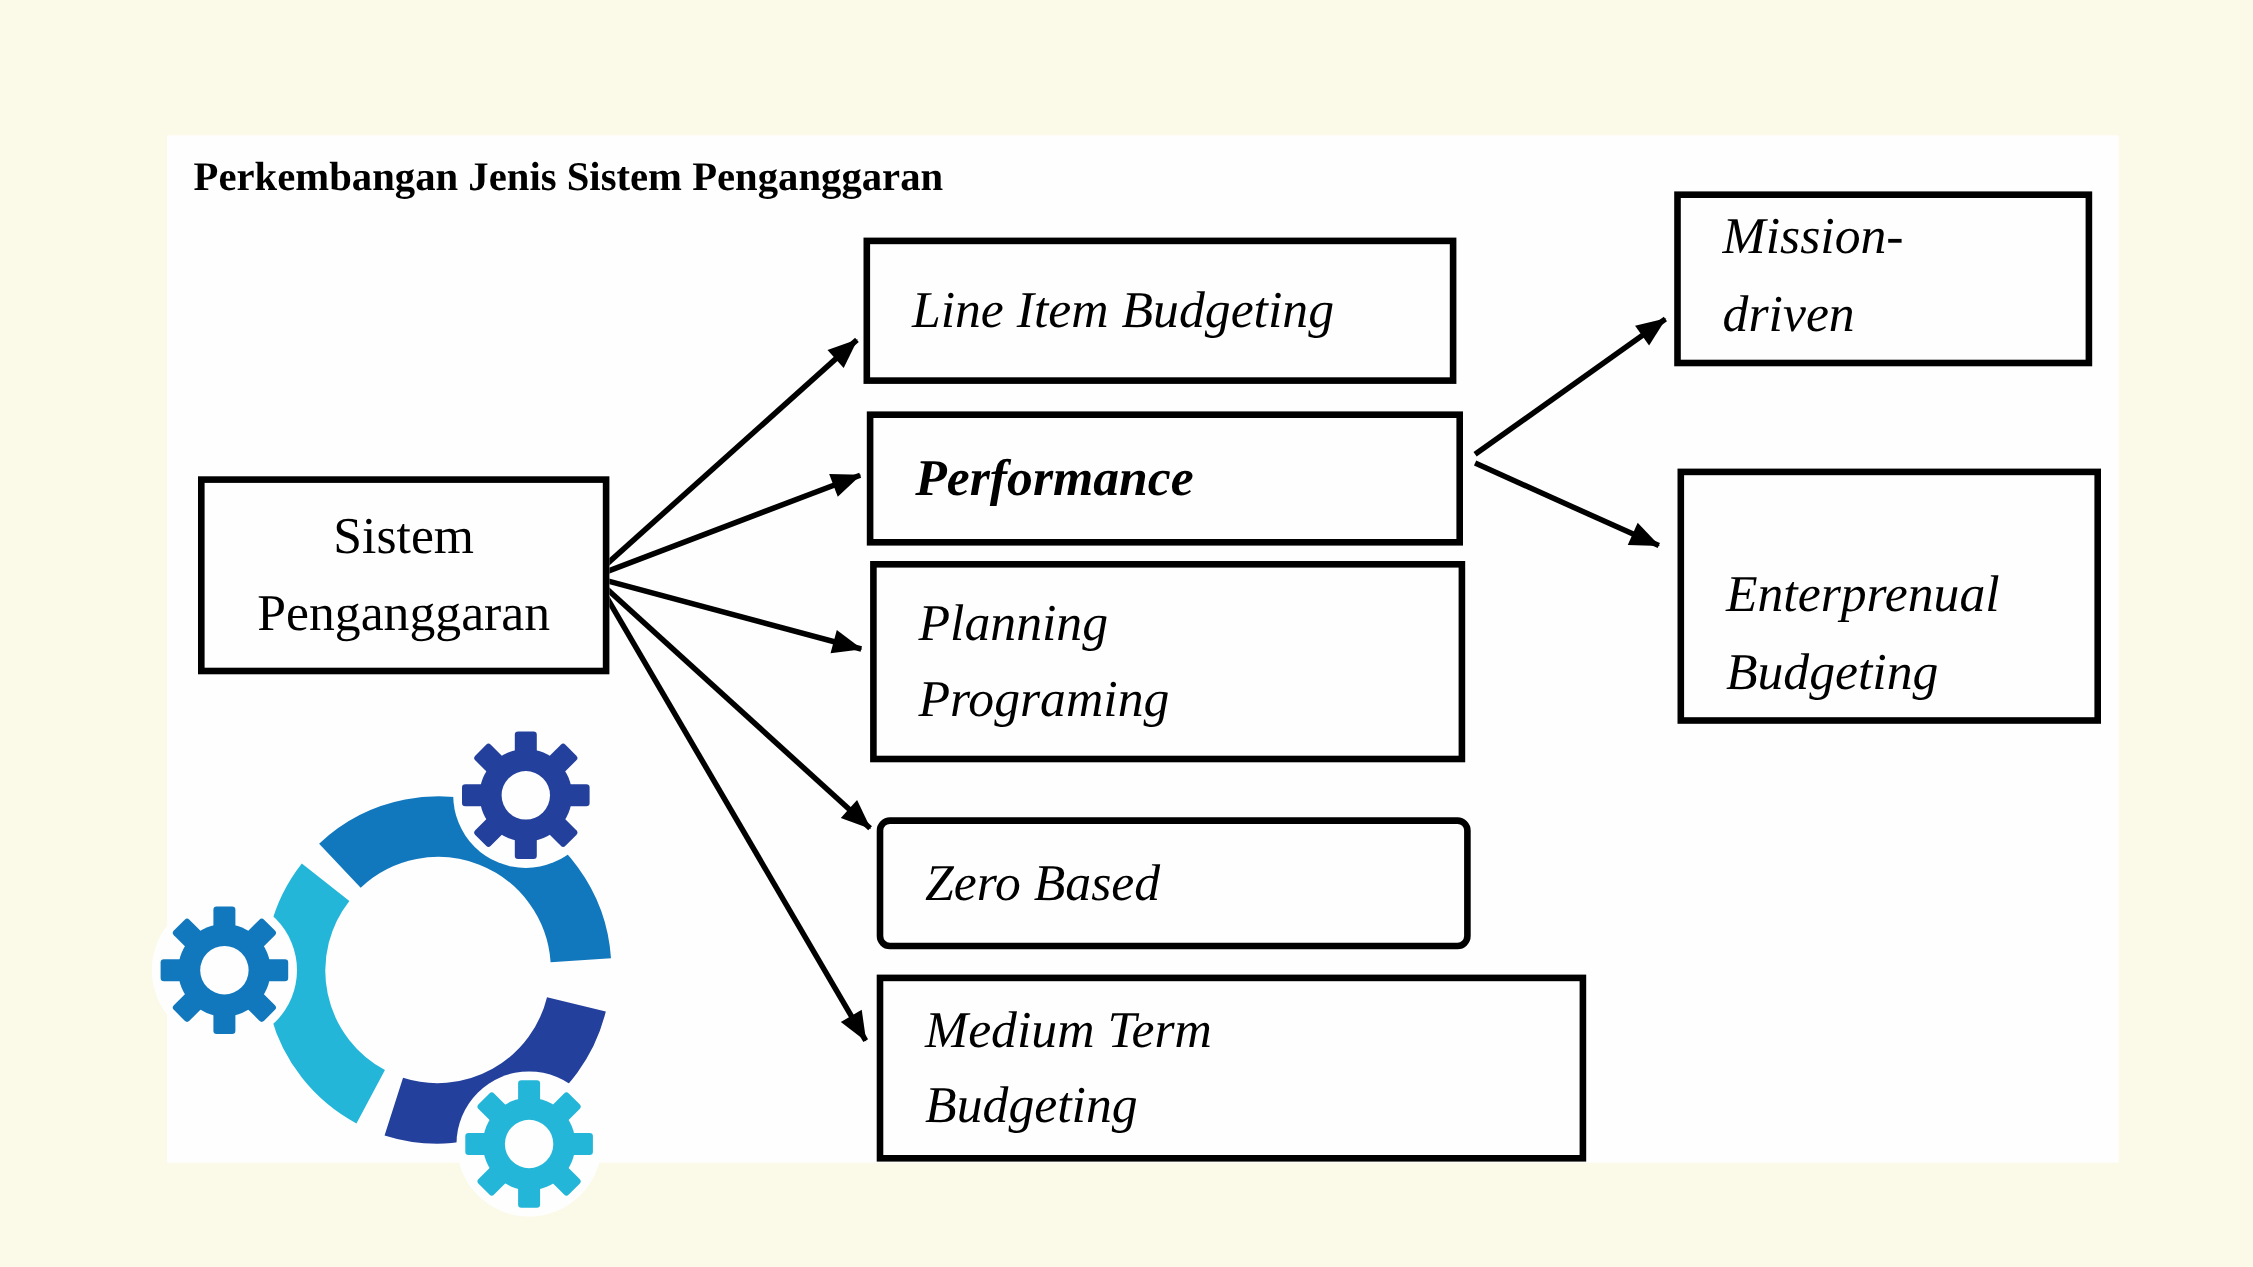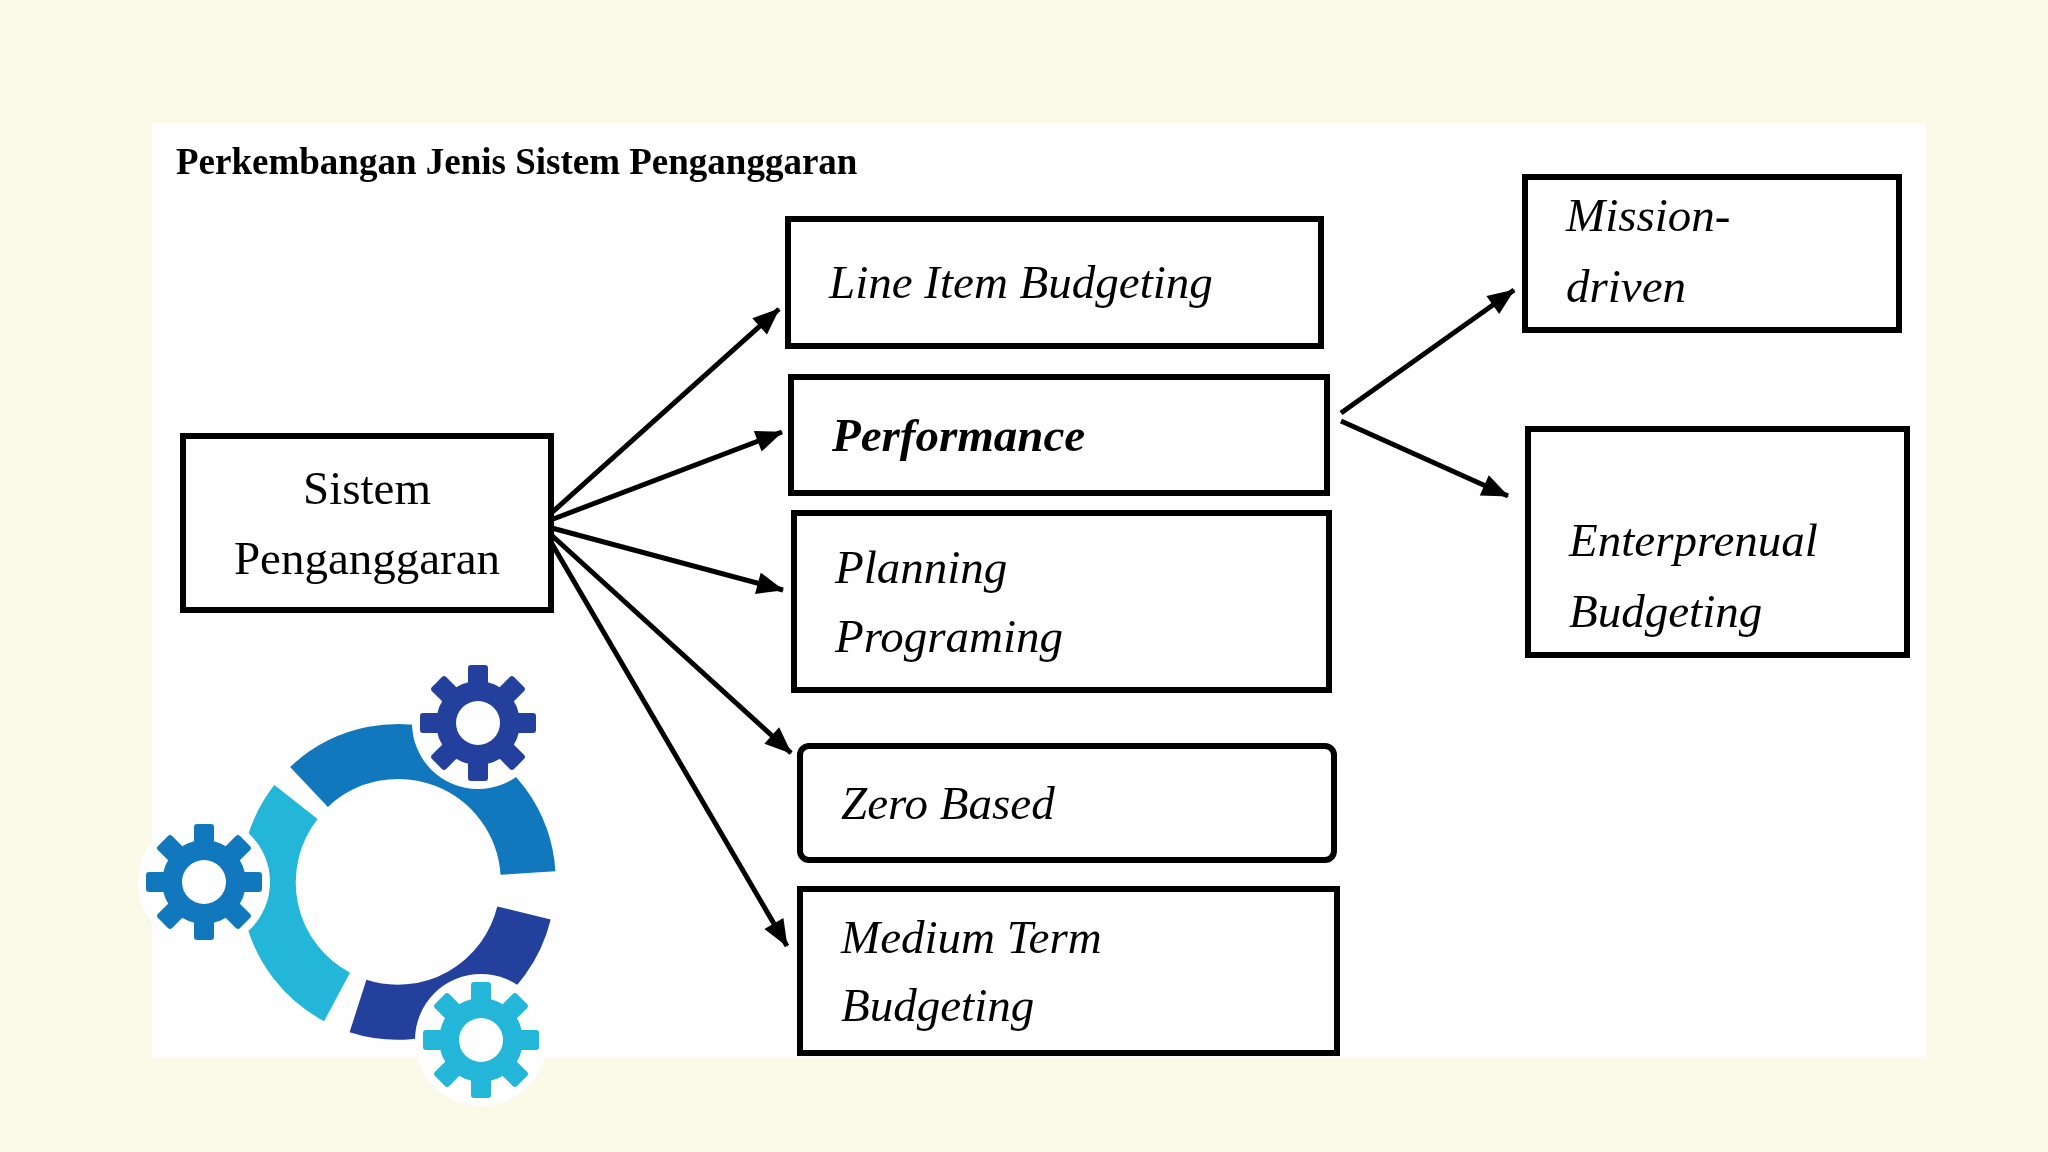--- a/index.html
+++ b/index.html
@@ -72,21 +72,21 @@
 
 <div class="node" style="left:791px;top:510px;width:541px;height:183px;">
   <span>Planning
 Programing</span>
 </div>
 
 <div class="node" style="left:797px;top:743px;width:540px;height:120px;border-radius:12px;">
   <span>Zero Based</span>
 </div>
 
-<div class="node" style="left:797px;top:886px;width:543px;height:170px;">
+<div class="node" style="left:797px;top:886px;width:645px;height:170px;">
   <span>Medium Term
 Budgeting</span>
 </div>
 
 <div class="node low" style="left:1522px;top:174px;width:380px;height:159px;line-height:1.5;">
   <span>Mission-
 driven</span>
 </div>
 
 <div class="node low" style="left:1525px;top:426px;width:385px;height:232px;line-height:1.5;">

